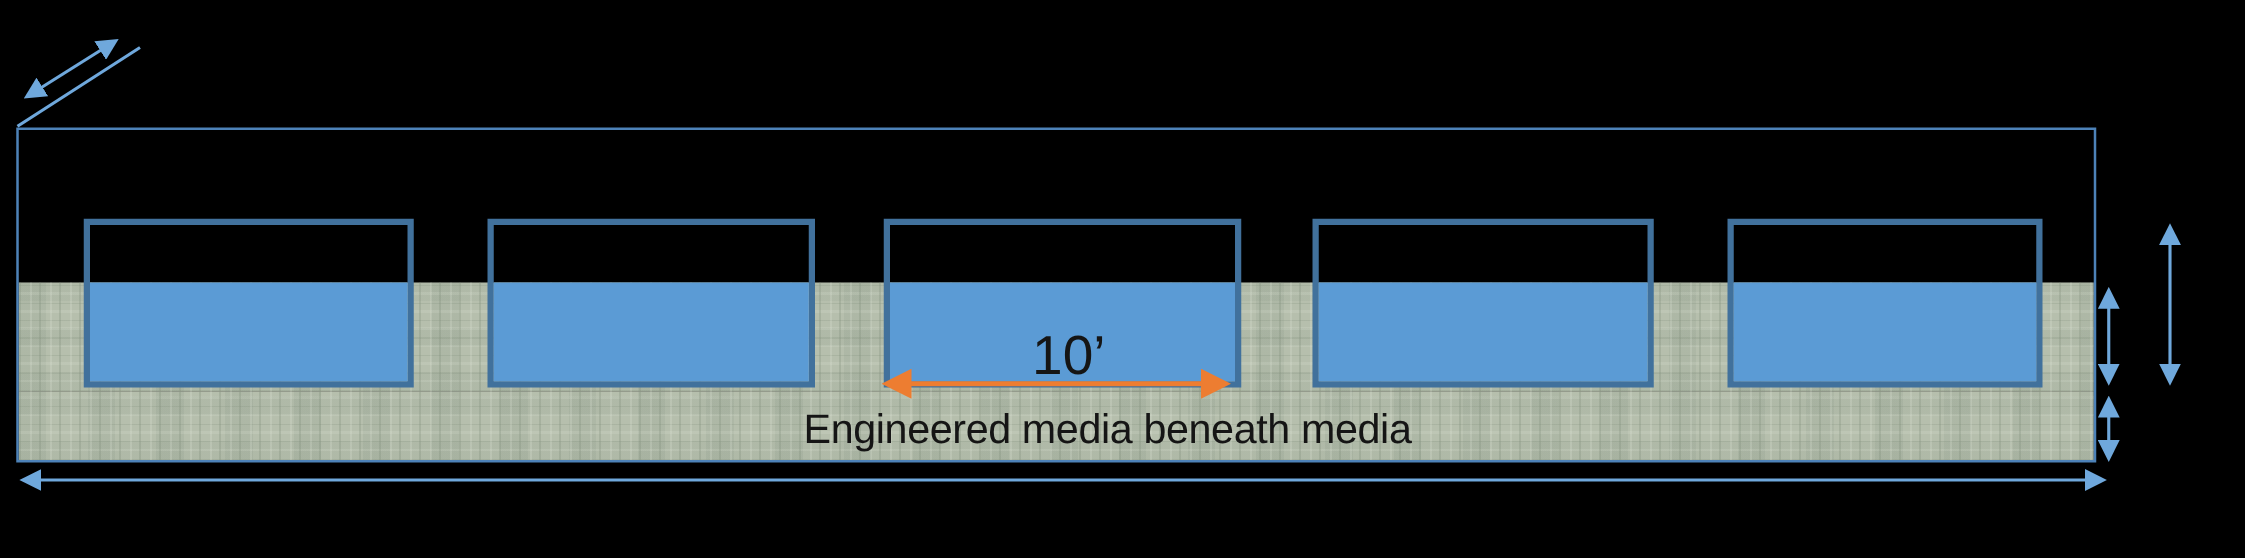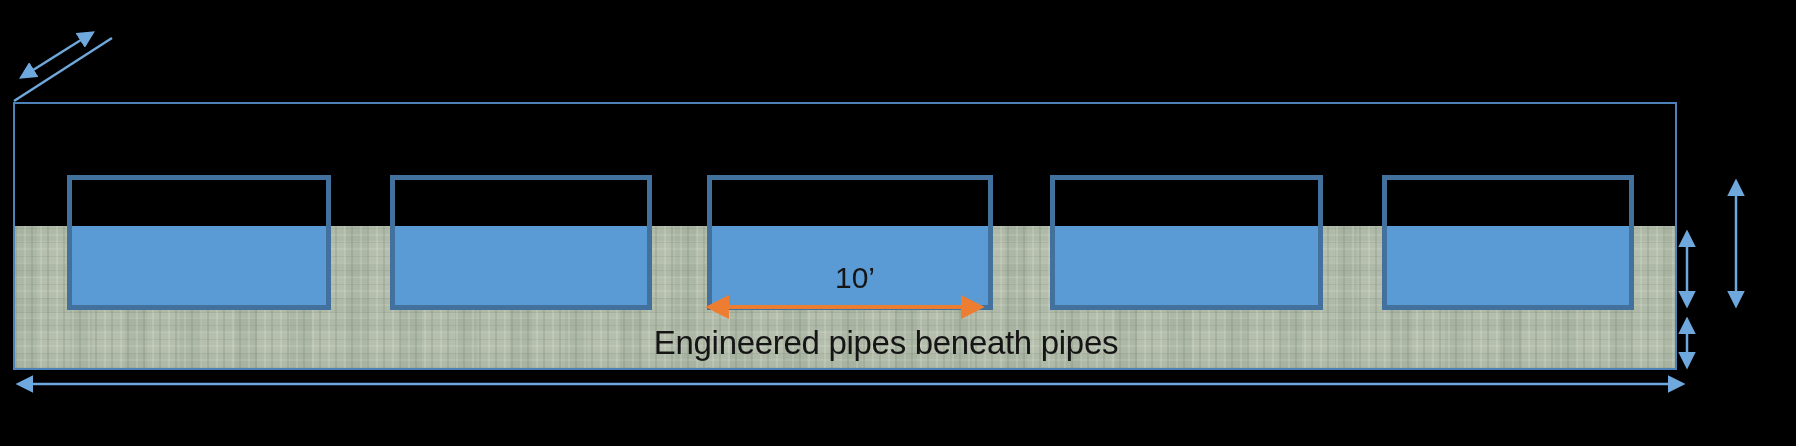--- a/index.html
+++ b/index.html
@@ -50,21 +50,21 @@
   .label {
     position:absolute;
     color:var(--color-label-text, #151515);
     white-space:nowrap;
     z-index:6;
     line-height:1.1;
   }
   .label-pipe-width {
     left:855px; top:261px;
     transform:translateX(-50%);
-    font-size:30px;
+    font-size:44px;
   }
   .label-media {
     left:886px; top:325px;
     transform:translateX(-50%);
     font-size:33px;
     letter-spacing:-0.3px;
   }
   
   .overlay {
     position:absolute; left:0; top:0;
@@ -93,21 +93,21 @@
     <div class="water"></div>
   </div>
   <div class="pipe" style="left:1050px; width:273px;">
     <div class="water"></div>
   </div>
   <div class="pipe" style="left:1382px; width:252px;">
     <div class="water"></div>
   </div>
 
   <div class="label label-pipe-width">10’</div>
-  <div class="label label-media">Engineered pipes beneath pipes</div>
+  <div class="label label-media">Engineered media beneath media</div>
 
   <svg class="overlay" viewBox="0 0 1796 446" xmlns="http://www.w3.org/2000/svg">
     <defs>
       <marker id="ab" viewBox="0 0 10 10" refX="8" refY="5" markerWidth="7" markerHeight="7" orient="auto-start-reverse" markerUnits="strokeWidth">
         <path d="M0,0 L10,5 L0,10 z" fill="var(--color-dimension-arrow, #6FA8DC)"></path>
       </marker>
       <marker id="ao" viewBox="0 0 10 10" refX="8" refY="5" markerWidth="6" markerHeight="6" orient="auto-start-reverse" markerUnits="strokeWidth">
         <path d="M0,0 L10,5 L0,10 z" fill="var(--color-pipe-width-arrow, #ED7D31)"></path>
       </marker>
     </defs>

